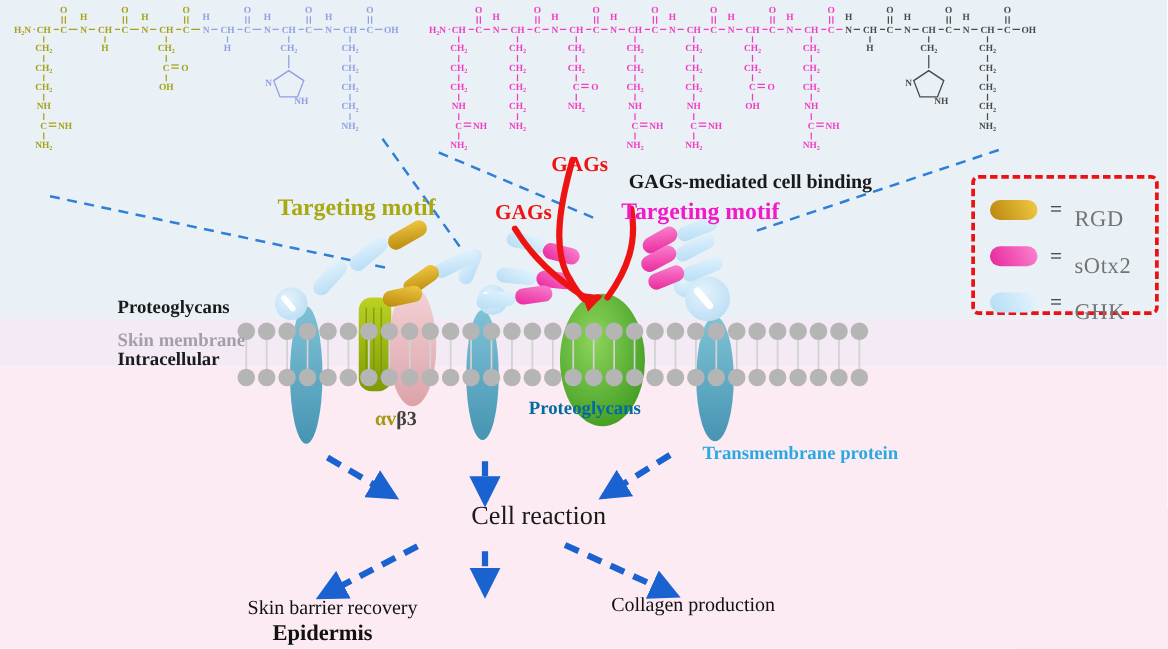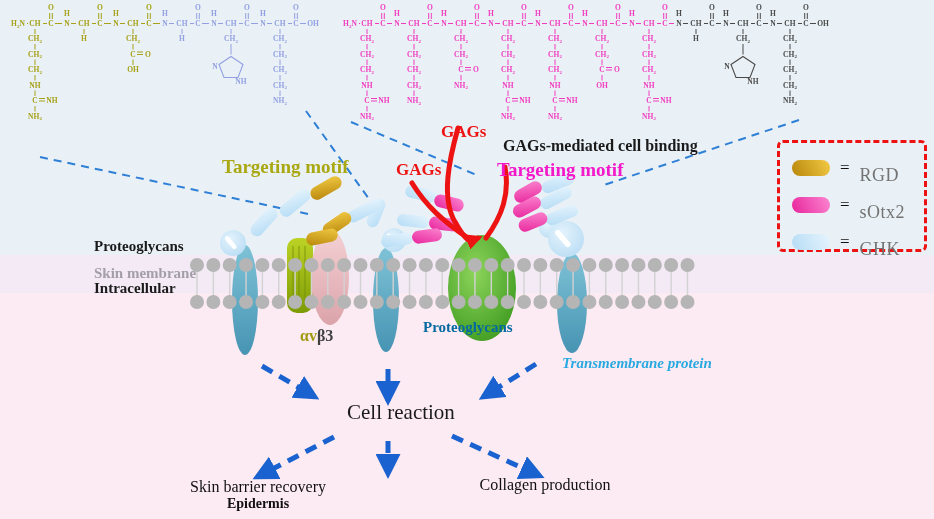--- a/index.html
+++ b/index.html
@@ -6,24 +6,24 @@
   .canvas{position:relative;width:934px;height:519px;overflow:hidden;
           font-family:"Liberation Serif","DejaVu Serif",serif;}
   .zone{position:absolute;left:0;width:934px;}
   #fig{position:absolute;left:0;top:0;}
   .lbl-abs{position:absolute;white-space:nowrap;line-height:1.15;}
   .h-bind{font-size:16px;font-weight:600;}
   .motif{font-size:19px;font-weight:700;}
   .gagslbl{font-size:17px;font-weight:700;}
   .memlbl{font-size:15px;font-weight:700;}
   .protlbl{font-size:15px;font-weight:700;}
-  .reaction{font-size:21px;}
+  .reaction{font-size:21px;margin-left:30px;}
   .outcome{position:absolute;text-align:center;}
-  .outcome .o-text{font-size:16px;color:#111;}
-  .outcome .o-layer{font-size:14px;font-weight:700;color:#111;}
+  .outcome .o-text{font-size:16px;color:#111;text-align:right;}
+  .outcome .o-layer{font-size:18px;font-weight:700;color:#111;}
   .legend{position:absolute;left:777px;top:140px;width:150px;height:112px;
           box-sizing:border-box;border-radius:6px;display:flex;flex-direction:column;
           justify-content:space-around;padding:6px 10px 6px 12px;}
   .legend-row{display:flex;align-items:center;gap:10px;}
   .capsule{display:inline-block;width:38px;height:16px;border-radius:8px;flex:0 0 auto;}
   .legend .eq{font-size:17px;color:#111;}
   .legend .lbl{font-size:18px;color:#737373;letter-spacing:.5px;margin-top:16px;}
   svg text{font-family:"Liberation Serif","DejaVu Serif",serif;}
 </style>
 </head>
@@ -558,21 +558,21 @@
   <div class="lbl-abs gagslbl" style="left: 396px; top: 160px; color: rgb(238, 19, 19);">GAGs</div>
 
   <div class="lbl-abs memlbl" style="left: 94px; top: 238px; color: rgb(26, 26, 26);">Proteoglycans</div>
   <div class="lbl-abs memlbl" style="left: 94px; top: 265px; color: rgb(163, 159, 168);">Skin membrane</div>
   <div class="lbl-abs memlbl" style="left: 94px; top: 280px; color: rgb(26, 26, 26);">Intracellular</div>
 
   <div class="lbl-abs" style="left:300px;top:327px;font-size:16px;font-weight:700;">
     <span style="color: rgb(160, 154, 18); text-align: right;">αv</span><span style="color: #404040;">β3</span>
   </div>
   <div class="lbl-abs protlbl" style="left: 423px; top: 319px; color: #0369a1;">Proteoglycans</div>
-  <div class="lbl-abs protlbl" style="left: 562px; top: 355px; color: rgb(41, 169, 225); font-style: italic;">Transmembrane protein</div>
+  <div class="lbl-abs protlbl" style="left: 562px; top: 355px; color: rgb(41, 169, 225);">Transmembrane protein</div>
 
   <div class="lbl-abs reaction" style="left: 347px; top: 400px; color: rgb(26, 26, 26);">Cell reaction</div>
 
   <div class="outcome" style="left:182px;top:478px;width:152px;">
     <div class="o-text">Skin barrier recovery</div>
     <div class="o-layer">Epidermis</div>
   </div>
   <div class="outcome" style="left:470px;top:476px;width:150px;">
     <div class="o-text">Collagen production</div>
   </div>

